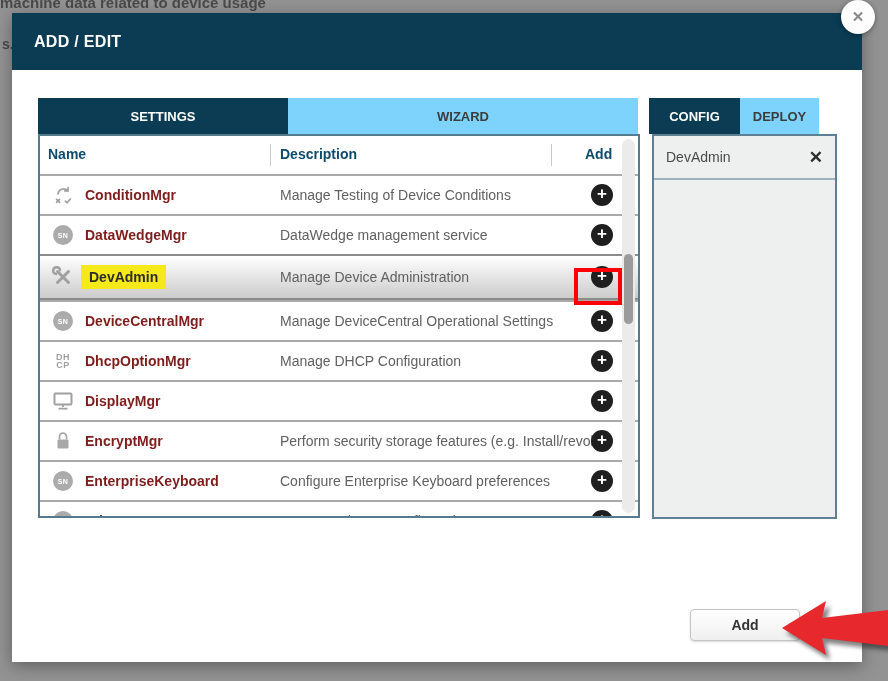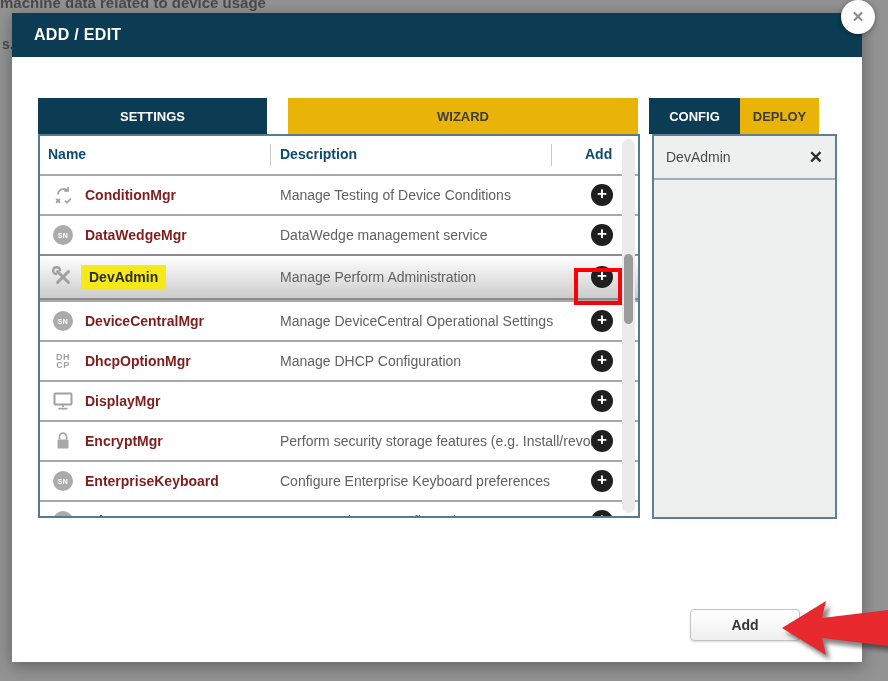--- a/index.html
+++ b/index.html
@@ -6,27 +6,27 @@
   body { font-family:"Liberation Sans", sans-serif; }
   .screen { position:relative; width:888px; height:681px; background:#fff; overflow:hidden; }
 
   
   .bg-frag1 { position:absolute; top:-6px; left:0; font-size:15px; font-weight:bold; color:#3f3f3f; white-space:nowrap; }
   .bg-frag2 { position:absolute; top:36px; left:2px; font-size:14px; font-weight:bold; color:#3f3f3f; }
   .overlay { position:absolute; inset:0; background:rgba(80,80,80,.62); z-index:1; }
 
   
   .modal { position:absolute; left:12px; top:13px; width:850px; height:649px; background:#fff; z-index:2; box-shadow:0 4px 16px rgba(0,0,0,.35); }
-  .modal-header { height:44px; background:#0b3c53; color:#fff; display:flex; align-items:center; padding-left:22px; font-size:16px; font-weight:bold; letter-spacing:.3px; }
+  .modal-header { height:57px; background:#0b3c53; color:#fff; display:flex; align-items:center; padding-left:22px; font-size:16px; font-weight:bold; letter-spacing:.3px; }
   .close-btn { position:absolute; left:829px; top:-13px; width:34px; height:34px; border-radius:50%; background:#fdfdfd; box-shadow:0 1px 5px rgba(0,0,0,.4); display:flex; align-items:center; justify-content:center; color:#8a8a8a; font-size:15px; font-weight:bold; z-index:12; cursor:pointer; }
 
   
-  .tab { position:absolute; height:36px; display:flex; align-items:center; justify-content:center; font-size:13px; font-weight:bold; color:#3c3c3c; background:#eab308; cursor:pointer; }
+  .tab { position:absolute; height:36px; display:flex; align-items:center; justify-content:center; font-size:13px; font-weight:bold; color:#3c3c3c; background:#7dd3fc; cursor:pointer; }
   .tab.active { background:#0b3c53; color:#fff; }
-  .ltab-settings { left:26px;  top:85px; width:229px; }
+  .ltab-settings { left:26px;  top:85px; width:250px; }
   .ltab-wizard   { left:276px; top:85px; width:350px; }
   .rtab-config   { left:637px; top:85px; width:91px; }
   .rtab-deploy   { left:728px; top:85px; width:79px; }
 
   
   .table { position:absolute; left:26px; top:121px; width:602px; height:384px; border:2px solid #567a8e; background:#fff; overflow:hidden; }
   .thead { position:relative; height:38px; background:#fff; }
   .thead span { position:absolute; top:10px; font-size:14px; font-weight:bold; color:#0c4a6e; }
   .c-name { left:8px; } .c-desc { left:240px; } .c-add { left:545px; }
   .hdiv { position:absolute; top:8px; width:1px; height:22px; background:#c9c9c9; }
@@ -117,21 +117,21 @@
   </div>
           <div class="row selected">
     <span class="icon">
               <svg width="22" height="22" viewBox="0 0 22 22" fill="none" stroke="#a0a0a0" stroke-width="3" stroke-linecap="round">
       <path d="M5.5 16.5 L16.5 5.5"></path>
                 <path d="M5.5 5.5 L16.5 16.5"></path>
       <path d="M8 4.2 A3.4 3.4 0 1 0 4.2 8" stroke-width="2.4"></path>
               </svg>
             </span>
     <span class="name hl">DevAdmin</span>
-    <span class="desc">Manage Perform Administration</span>
+    <span class="desc">Manage Device Administration</span>
     <span class="add">+</span>
   <div class="red-box"></div>
           </div>
           <div class="row">
     <span class="icon">
               <span class="sn-badge">SN</span>
             </span>
     <span class="name">DeviceCentralMgr</span>
     <span class="desc">Manage DeviceCentral Operational Settings</span>
     <span class="add">+</span>

